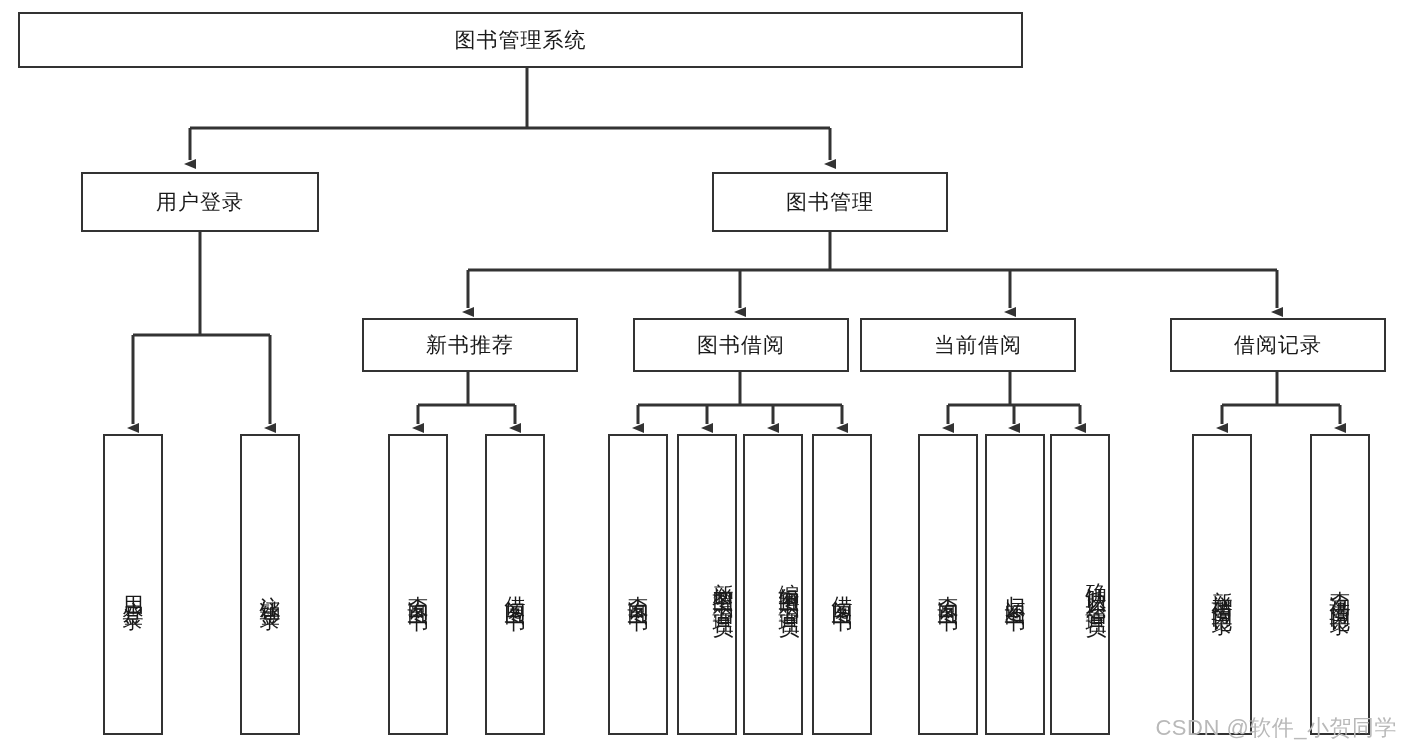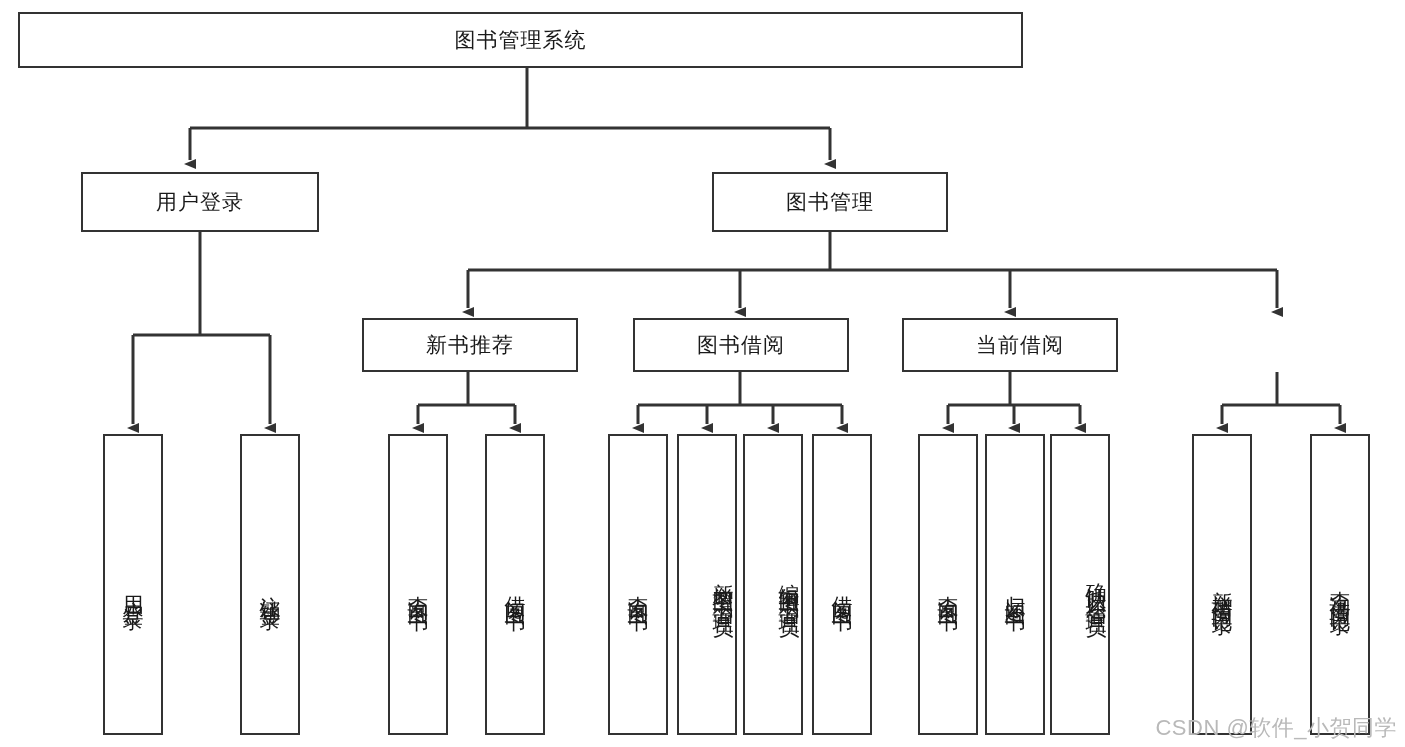--- a/index.html
+++ b/index.html
@@ -133,22 +133,25 @@
   <div class="node horiz" style="left:712px; top:172px; width:236px; height:60px;">
     <span class="label">图书管理</span>
   </div>
 
   <div class="node horiz" style="left:633px; top:318px; width:216px; height:54px;">
     <span class="label">图书借阅</span>
   </div>
   <div class="node horiz" style="left:362px; top:318px; width:216px; height:54px;">
     <span class="label">新书推荐</span>
   </div>
-  <div class="node horiz" style="left:902px; top:318px; width:216px; height:54px;padding-left:20px;">
+  <div class="node horiz" style="left:860px; top:318px; width:216px; height:54px;padding-left:20px;">
     <span class="label">当前借阅</span>
+  </div>
+  <div class="node horiz" style="left:1170px; top:318px; width:216px; height:54px;">
+    <span class="label">借阅记录</span>
   </div>
 
   <div class="node vert centered" style="left:103px; top:434px; width:60px; height:301px;">
     <span class="label">用户登录</span>
   </div>
   <div class="node vert centered" style="left:240px; top:434px; width:60px; height:301px;">
     <span class="label">注销登录</span>
   </div>
 
   <div class="node vert centered" style="left:388px; top:434px; width:60px; height:301px;">

